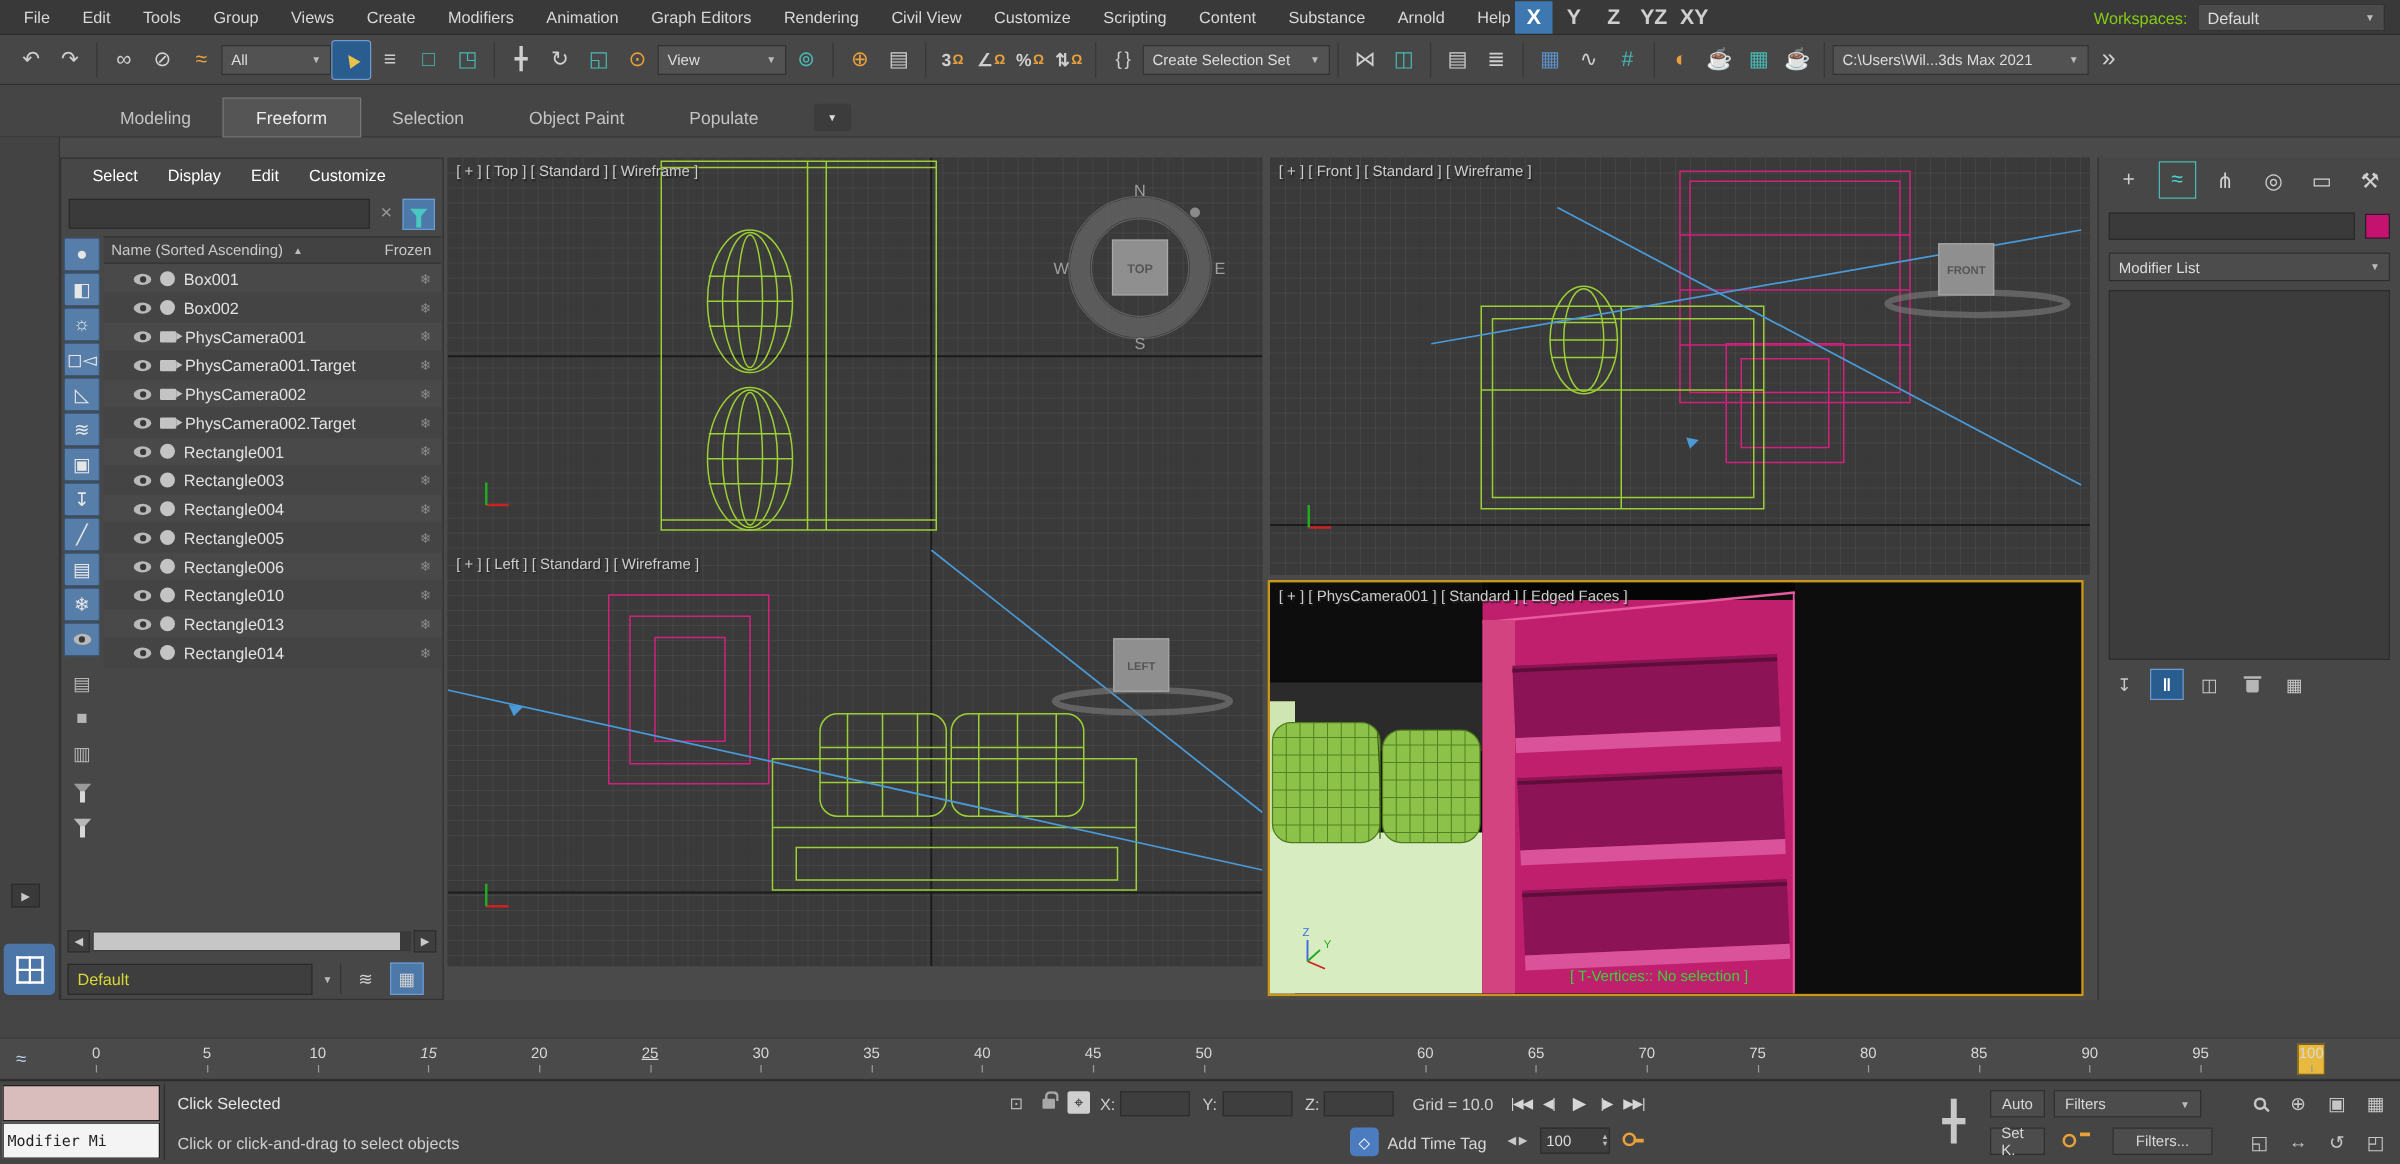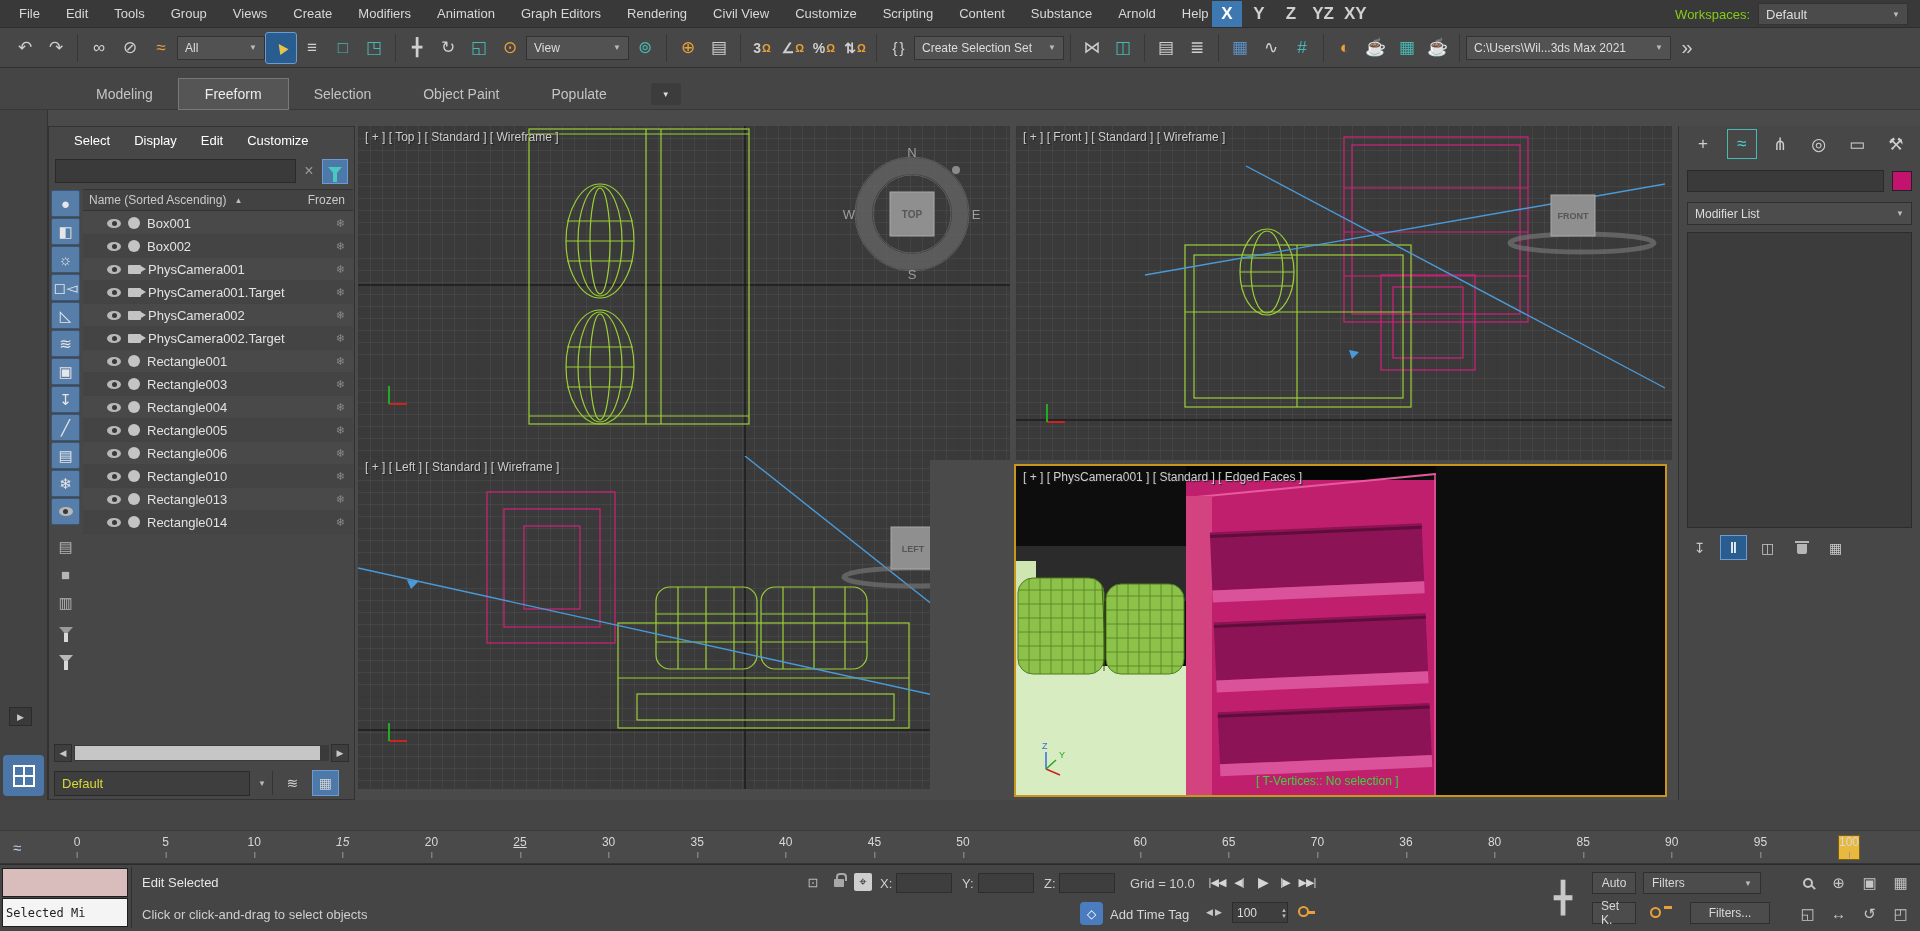--- a/index.html
+++ b/index.html
@@ -512,21 +512,21 @@
       <rect x="535" y="69" width="44" height="41" fill="#8f8f8f" stroke="#a8a8a8"></rect>
       <text x="557" y="93" fill="#565656" font-size="9" font-weight="bold" text-anchor="middle">FRONT</text>
     </g>
     <g stroke-width="2">
       <line x1="31" y1="296" x2="49" y2="296" stroke="#cc2222"></line>
         <line x1="31" y1="296" x2="31" y2="278" stroke="#22aa22"></line>
     </g>
   </svg>
 </div>
 
-<div class="vp vp-grid" style="left:358px;top:456px;width:572px;height:333px">
+<div class="vp vp-grid" style="left:358px;top:440px;width:652px;height:333px">
   <div class="vp-label">[ + ] [ Left ] [ Standard ] [ Wireframe ]</div>
   <svg width="652" height="333">
     <g stroke="#1c1c1c" stroke-width="1.5">
       <line x1="387" y1="0" x2="387" y2="333"></line>
         <line x1="0" y1="274" x2="652" y2="274"></line>
     </g>
     <g stroke="#d2217c" fill="none" stroke-width="1.2">
       <rect x="129" y="36" width="128" height="151"></rect>
       <rect x="146" y="53" width="96" height="118"></rect>
       <rect x="166" y="70" width="56" height="83"></rect>
@@ -685,33 +685,33 @@
     <span class="tick" style="left: 25%; text-decoration: underline;">25</span>
     <span class="tick" style="left: 30%;">30</span>
     <span class="tick" style="left: 35%;">35</span>
     <span class="tick" style="left: 40%;">40</span>
     <span class="tick" style="left: 45%;">45</span>
     <span class="tick" style="left: 50%;">50</span>
     <span class="tick" style="left: 55%; margin-top: 43px;">55</span>
     <span class="tick" style="left: 60%;">60</span>
     <span class="tick" style="left: 65%;">65</span>
     <span class="tick" style="left: 70%;">70</span>
-    <span class="tick" style="left: 75%;">36</span>
+    <span class="tick" style="left: 75%;">75</span>
     <span class="tick" style="left: 80%;">80</span>
     <span class="tick" style="left: 85%;">85</span>
     <span class="tick" style="left: 90%;">90</span>
     <span class="tick" style="left: 95%;">95</span>
     <span class="tick" style="left: 100%;">100</span>
   </div>
 
 <div class="statusbar">
   <div class="mxs-pink"></div>
-  <div class="mxs-white">Selected Mi</div>
+  <div class="mxs-white">Modifier Mi</div>
   <div class="sb-div"></div>
-  <div class="sb-status">Edit Selected</div>
+  <div class="sb-status">Click Selected</div>
   <div class="sb-prompt">Click or click-and-drag to select objects</div>
 
   <span class="sb-ico" style="left:804px;top:8px">⊡</span>
   <span class="sb-ico" style="left:830px;top:6px">
       <span class="i-lock"></span>
     </span>
   <span class="sb-ico absoff" style="left:854px;top:8px">⌖</span>
 
   <span class="sb-label" style="left:880px">X:</span>
   <input class="sb-field" style="left: 896px;">

